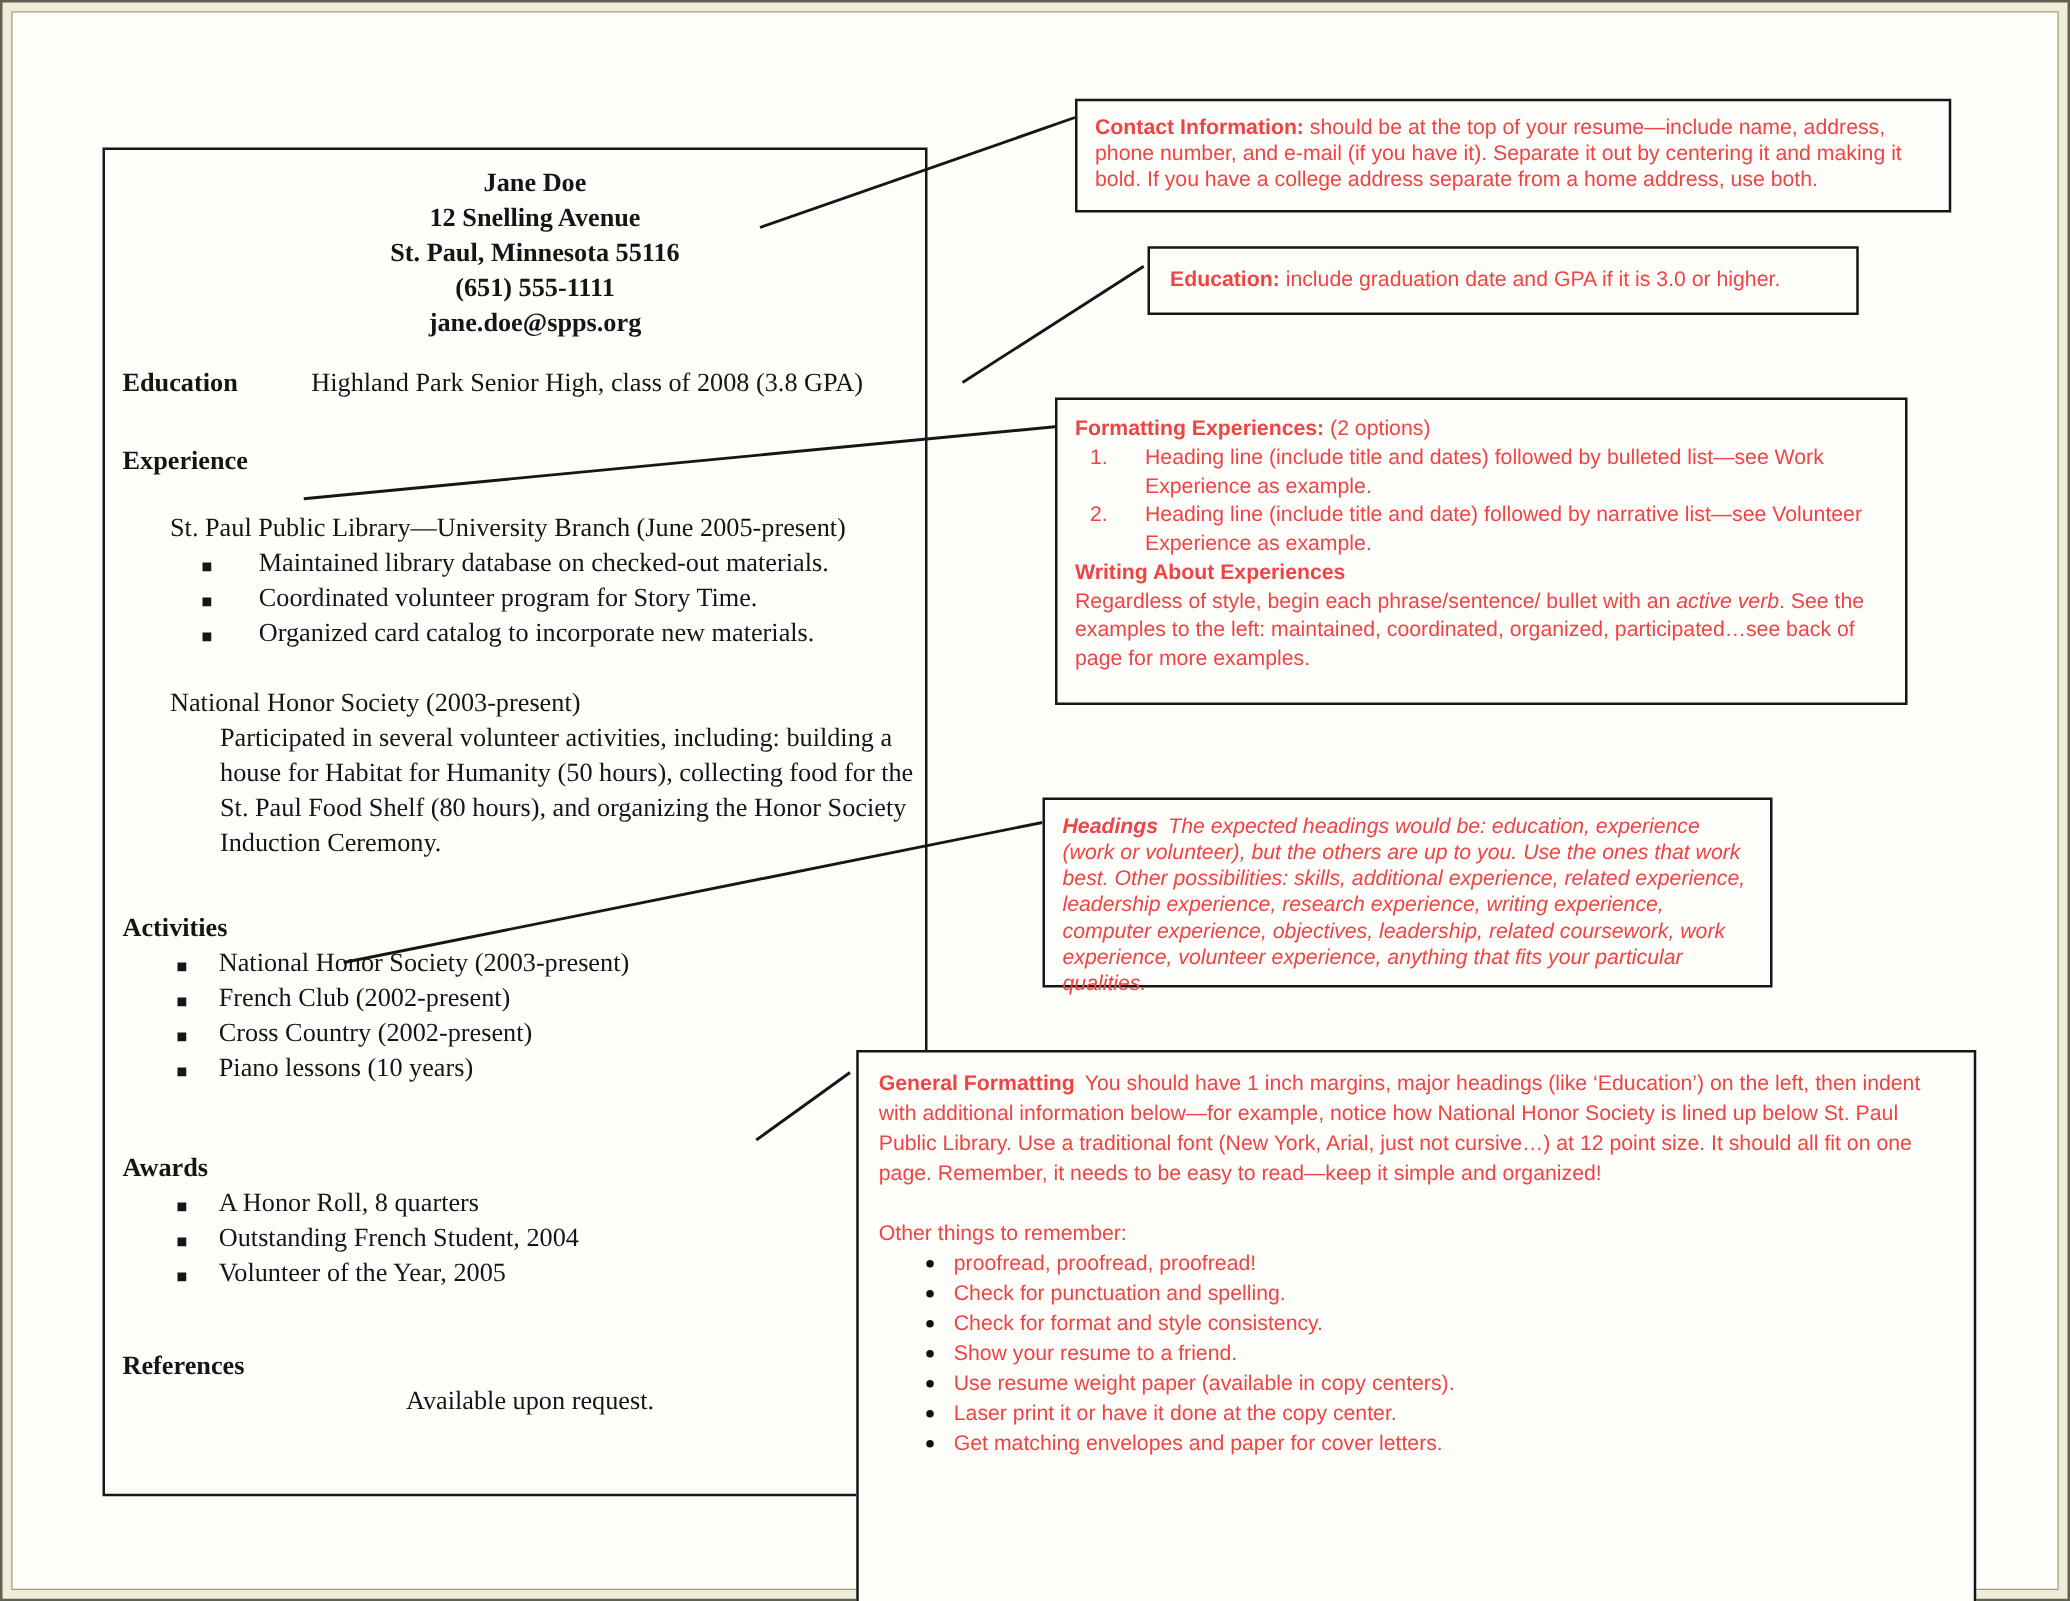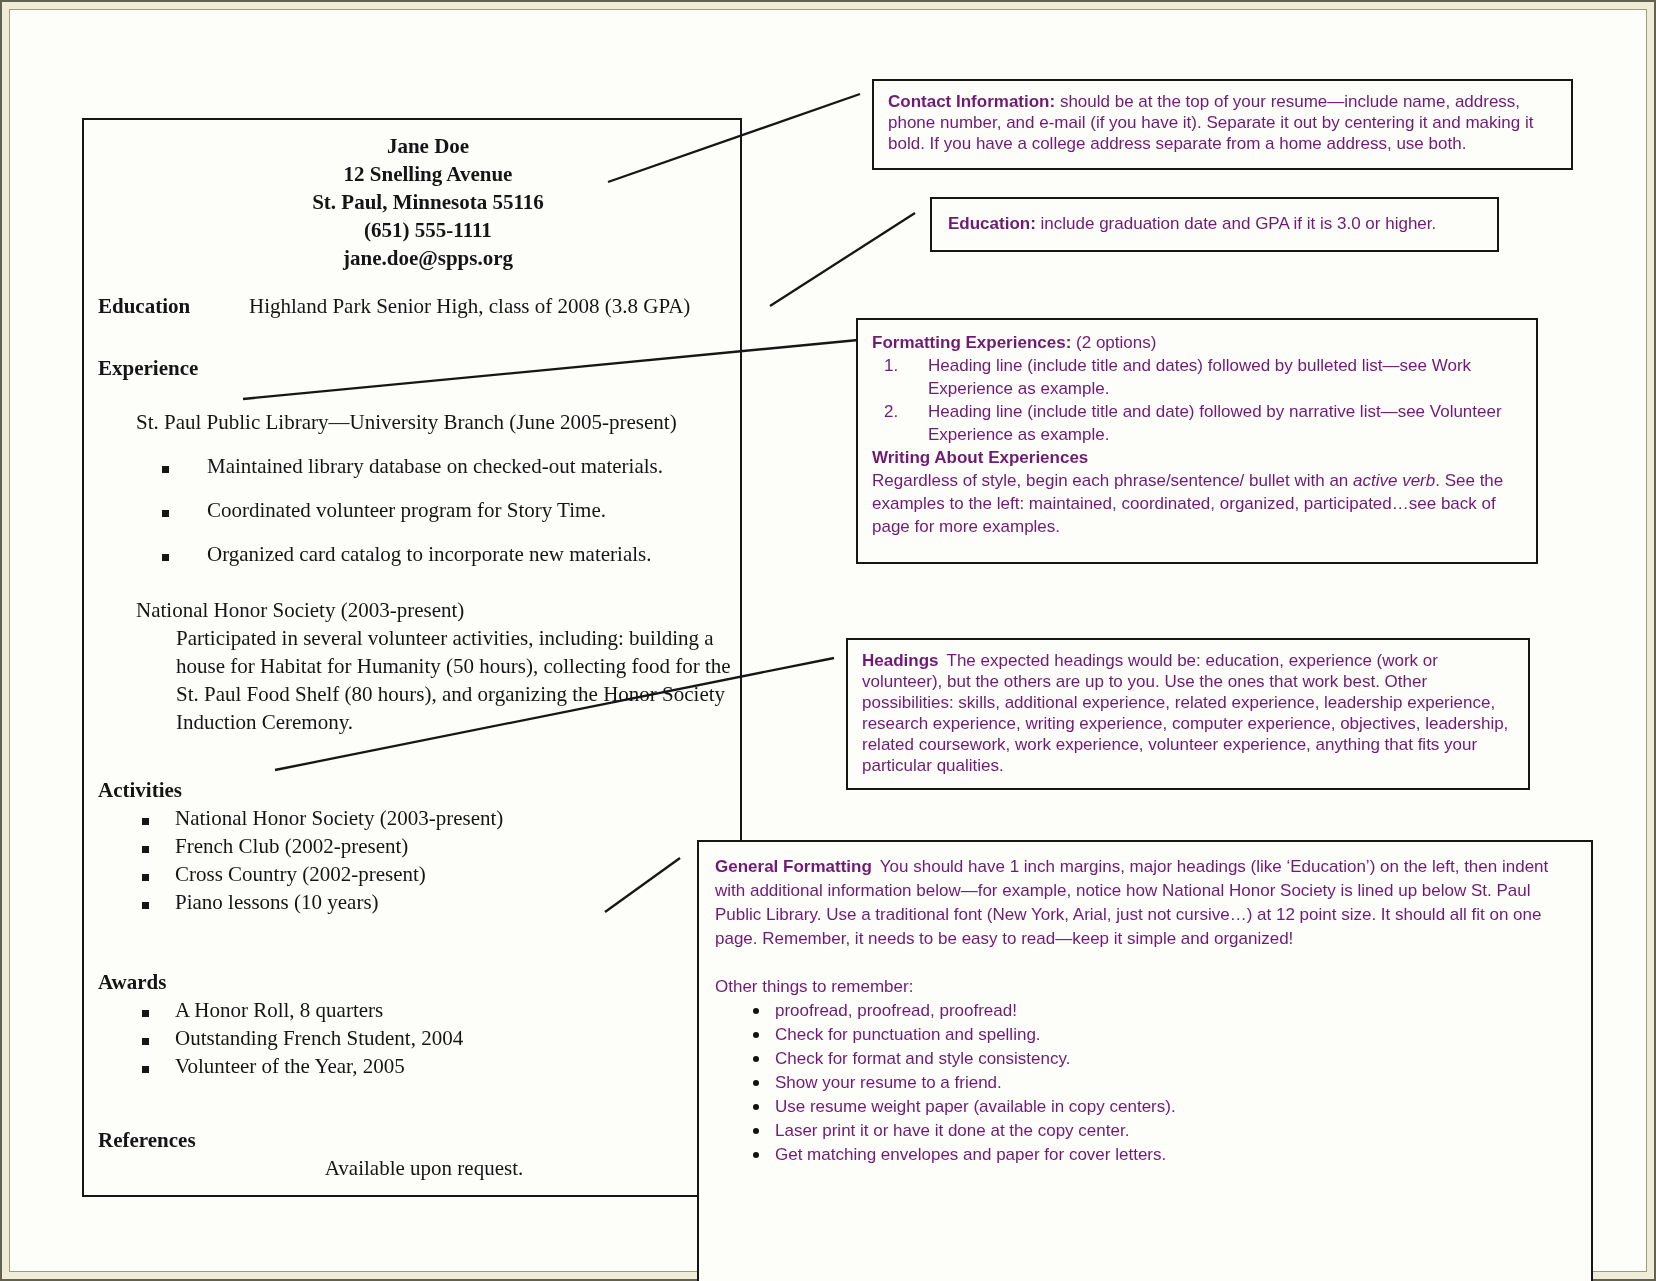--- a/index.html
+++ b/index.html
@@ -25,49 +25,49 @@
     font-size:21px;line-height:28px;
   }
   .r-center{width:660px;text-align:center;font-weight:bold;}
   .r-row{display:flex;}
   .r-h{font-weight:bold;}
   .edu-row{margin-top:20px;}
   .edu-row .r-h{width:151px;flex:0 0 151px;}
   .exp-head{margin-top:34px;}
   .job-title{margin-left:38px;margin-top:26px;}
   .job2-title{margin-left:38px;margin-top:28px;}
-  .jbullet{display:flex;margin-left:64px;margin-top:16px;}
+  .jbullet{display:flex;margin-left:64px;}
   .jbullet .sq{flex:0 0 45px;}
   .abullet{display:flex;margin-left:44px;}
   .abullet .sq{flex:0 0 33px;}
   .sq::before{
     content:"";display:inline-block;width:7px;height:7px;background:#161616;margin-top:10px;
   }
   .narrative{margin-left:78px;width:580px;}
   .act-head{margin-top:40px;}
   .awd-head{margin-top:52px;}
   .ref-head{margin-top:46px;}
   .ref-val{margin-left:24px;text-align:center;}
 
   
   .lines{position:absolute;inset:0;z-index:2;pointer-events:none;}
 
   
   .callout{
     position:absolute;z-index:3;background:#fdfdfa;border:2px solid #161616;
     box-sizing:border-box;
     font-family:"Liberation Sans","DejaVu Sans",sans-serif;
-    font-size:17px;line-height:21px;color:#701a75;margin-left:12px;
+    font-size:17px;line-height:21px;color:#ef4444;
   }
   .callout b{font-weight:bold;}
   .gap2{margin-right:8px;}
   .co-contact{left:860px;top:79px;width:701px;height:91px;padding:10px 14px;}
   .co-education{left:918px;top:197px;width:569px;height:55px;padding:14px 16px;}
   .co-formatting{left:844px;top:318px;width:682px;height:246px;padding:11px 14px;line-height:23px;}
-  .co-headings{left:834px;top:638px;width:684px;height:152px;padding:10px 14px;}
+  .co-headings{left:834px;top:638px;width:584px;height:152px;padding:10px 14px;font-style:italic;}
   .co-general{left:685px;top:840px;width:896px;height:485px;padding:13px 16px;line-height:24px;}
 
   .num-row{display:flex;margin-left:12px;}
   .num-row .num{flex:0 0 44px;}
   .blank-line{height:24px;}
   .gbullet{display:flex;margin-left:22px;}
   .gbullet .dot{flex:0 0 38px;text-align:center;}
   .gbullet .dot::before{
     content:"";display:inline-block;width:6px;height:6px;border-radius:50%;background:#111;margin-bottom:2px;
   }

